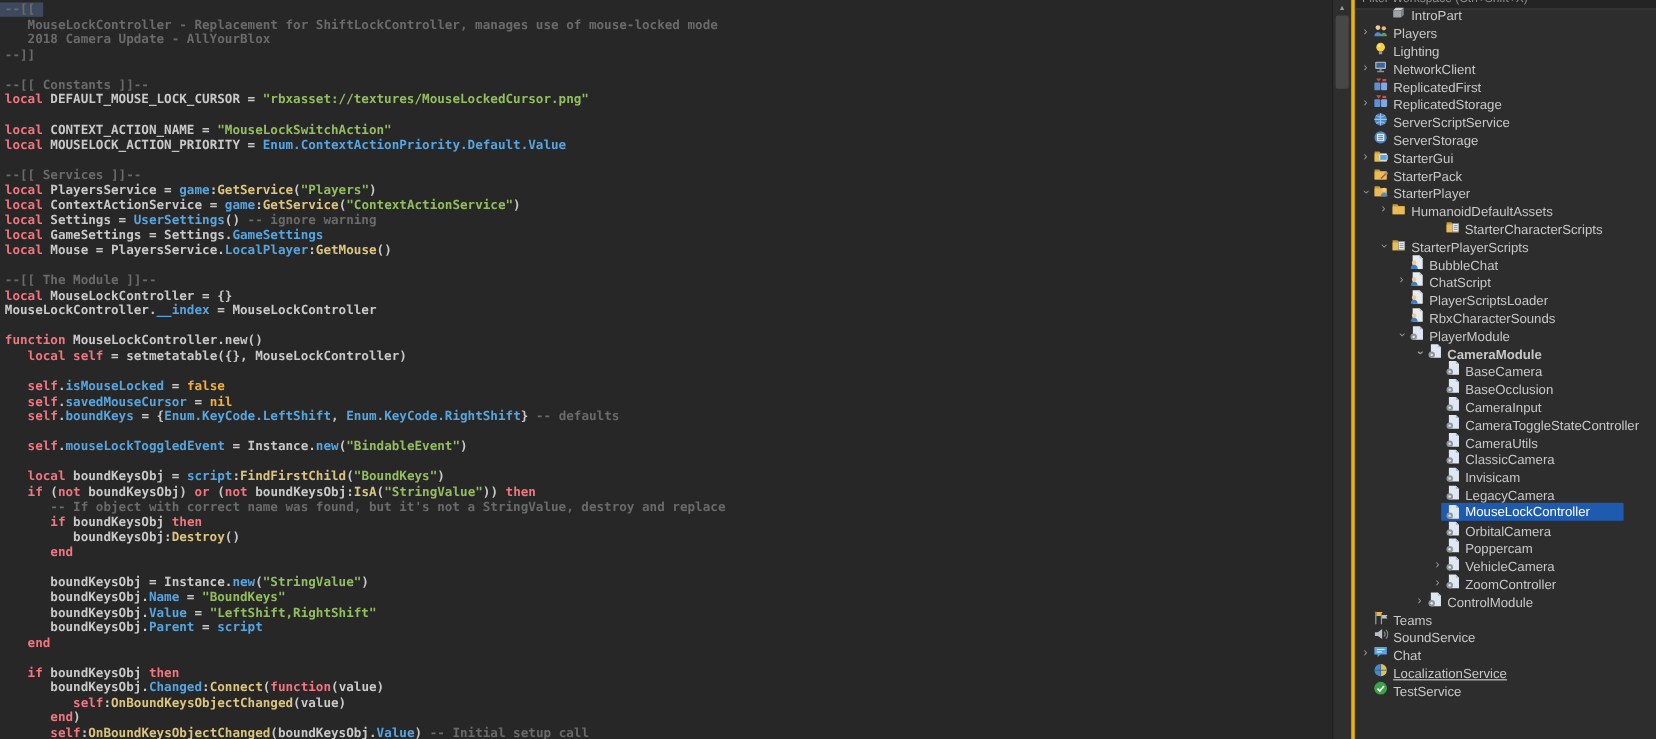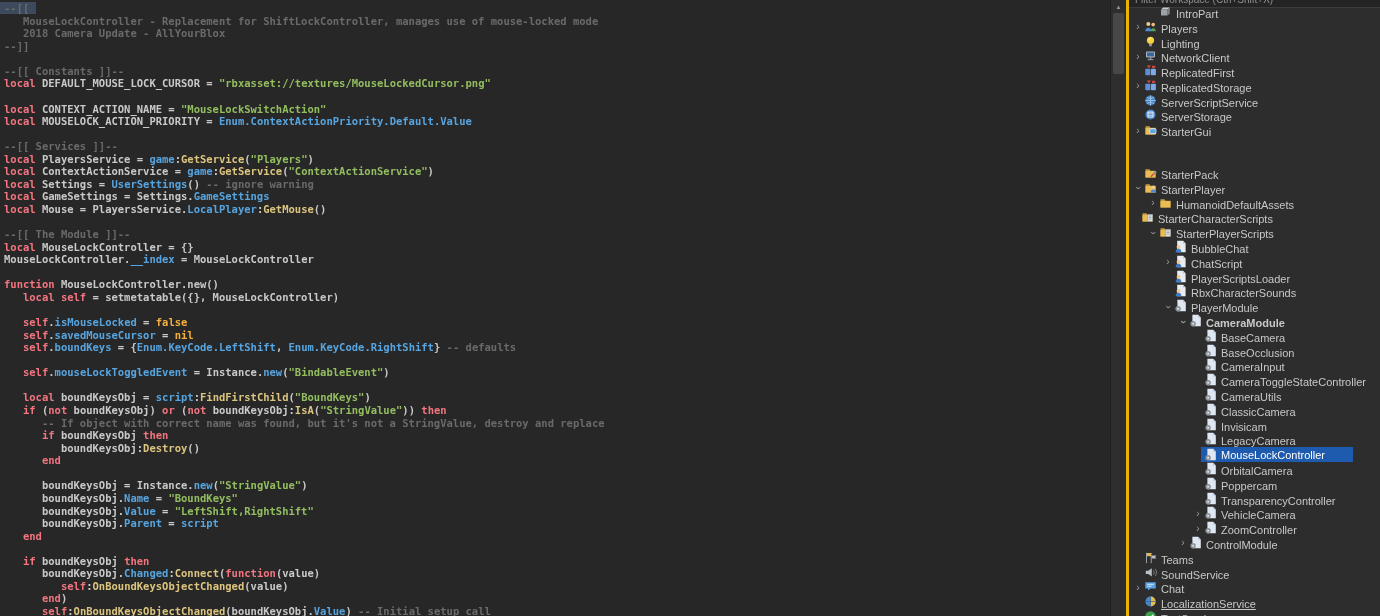--- a/index.html
+++ b/index.html
@@ -130,21 +130,21 @@
               </svg></span><span class="lbl">ServerStorage</span></span>
         </div>
         <div class="row" style="padding-left: 3px;">
           <span class="chev">›</span>
           <span><span class="ic"><svg width="13" height="13" viewBox="0 0 13 13" xmlns="http://www.w3.org/2000/svg">
                 <path d="M1.5 3.2h4l1 1.5h5v6.8h-10z" fill="#c79a3a"></path>
                 <path d="M1.5 5h10v6.5h-10z" fill="#e9bd55"></path>
                 <rect x="5.8" y="5.8" width="6.2" height="4.8" rx="0.6" fill="#5ba3e2" stroke="#f2f2f2" stroke-width="0.7"></rect>
               </svg></span><span class="lbl">StarterGui</span></span>
         </div>
-        <div class="row" style="padding-left: 3px; margin-top: 28px;">
+        <div class="row" style="padding-left: 3px;">
           <span class="spacer"></span>
           <span><span class="ic"><svg width="13" height="13" viewBox="0 0 13 13" xmlns="http://www.w3.org/2000/svg">
                 <path d="M1.5 3.2h4l1 1.5h5v6.8h-10z" fill="#c79a3a"></path>
                 <path d="M1.5 5h10v6.5h-10z" fill="#e9bd55"></path>
                 <path d="M6.8 10.8l4.2-4.2" stroke="#c94a3f" stroke-width="1.3"></path>
                 <circle cx="11.2" cy="6.4" r="1.3" fill="#8b9298"></circle>
               </svg></span><span class="lbl">StarterPack</span></span>
         </div>
         <div class="row" style="padding-left: 3px;">
           <span class="chev exp">›</span>
@@ -155,21 +155,21 @@
                 <path d="M6.6 11.6c0-2.1 1.2-3.2 2.8-3.2s2.8 1.1 2.8 3.2z" fill="#4c8bd5"></path>
               </svg></span><span class="lbl">StarterPlayer</span></span>
         </div>
         <div class="row" style="padding-left: 18px;">
           <span class="chev">›</span>
           <span><span class="ic"><svg width="13" height="13" viewBox="0 0 13 13" xmlns="http://www.w3.org/2000/svg">
                 <path d="M1.5 3.2h4l1 1.5h5v6.8h-10z" fill="#c79a3a"></path>
                 <path d="M1.5 5h10v6.5h-10z" fill="#e9bd55"></path>
               </svg></span><span class="lbl">HumanoidDefaultAssets</span></span>
         </div>
-        <div class="row" style="">
+        <div class="row" style="padding-left: 18px; justify-content: center;">
           <span class="spacer"></span>
           <span><span class="ic"><svg width="13" height="13" viewBox="0 0 13 13" xmlns="http://www.w3.org/2000/svg">
                 <path d="M1.5 3.2h4l1 1.5h5v6.8h-10z" fill="#c79a3a"></path>
                 <path d="M1.5 5h10v6.5h-10z" fill="#e9bd55"></path>
                 <rect x="6.4" y="4.3" width="5.2" height="6.9" fill="#e9edf2" stroke="#7c8691" stroke-width="0.5"></rect>
                 <path d="M7.4 6h3.2M7.4 7.6h3.2M7.4 9.2h3.2" stroke="#7c8691" stroke-width="0.7"></path>
               </svg></span><span class="lbl">StarterCharacterScripts</span></span>
         </div>
         <div class="row" style="padding-left: 18px;">
           <span class="chev exp">›</span>
@@ -332,29 +332,20 @@
         <div class="row" style="padding-left: 63px;">
           <span class="spacer"></span>
           <span><span class="ic"><svg width="13" height="13" viewBox="0 0 13 13" xmlns="http://www.w3.org/2000/svg">
                 <path d="M3.4 0.8h5.8l2.6 2.6v8.8H3.4z" fill="#dfe8f2"></path>
                 <path d="M9.2 0.8l2.6 2.6H9.2z" fill="#aebdd0"></path>
                 <circle cx="4.1" cy="9.7" r="2.7" fill="#8f959b"></circle>
                 <circle cx="4.1" cy="9.7" r="1" fill="#dfe8f2"></circle>
               </svg></span><span class="lbl">Poppercam</span></span>
         </div>
         <div class="row" style="padding-left: 63px;">
-          <span class="spacer"></span>
-          <span><span class="ic"><svg width="13" height="13" viewBox="0 0 13 13" xmlns="http://www.w3.org/2000/svg">
-                <path d="M3.4 0.8h5.8l2.6 2.6v8.8H3.4z" fill="#dfe8f2"></path>
-                <path d="M9.2 0.8l2.6 2.6H9.2z" fill="#aebdd0"></path>
-                <circle cx="4.1" cy="9.7" r="2.7" fill="#8f959b"></circle>
-                <circle cx="4.1" cy="9.7" r="1" fill="#dfe8f2"></circle>
-              </svg></span><span class="lbl">TransparencyController</span></span>
-        </div>
-        <div class="row" style="padding-left: 63px;">
           <span class="chev">›</span>
           <span><span class="ic"><svg width="13" height="13" viewBox="0 0 13 13" xmlns="http://www.w3.org/2000/svg">
                 <path d="M3.4 0.8h5.8l2.6 2.6v8.8H3.4z" fill="#dfe8f2"></path>
                 <path d="M9.2 0.8l2.6 2.6H9.2z" fill="#aebdd0"></path>
                 <circle cx="4.1" cy="9.7" r="2.7" fill="#8f959b"></circle>
                 <circle cx="4.1" cy="9.7" r="1" fill="#dfe8f2"></circle>
               </svg></span><span class="lbl">VehicleCamera</span></span>
         </div>
         <div class="row" style="padding-left: 63px;">
           <span class="chev">›</span>

